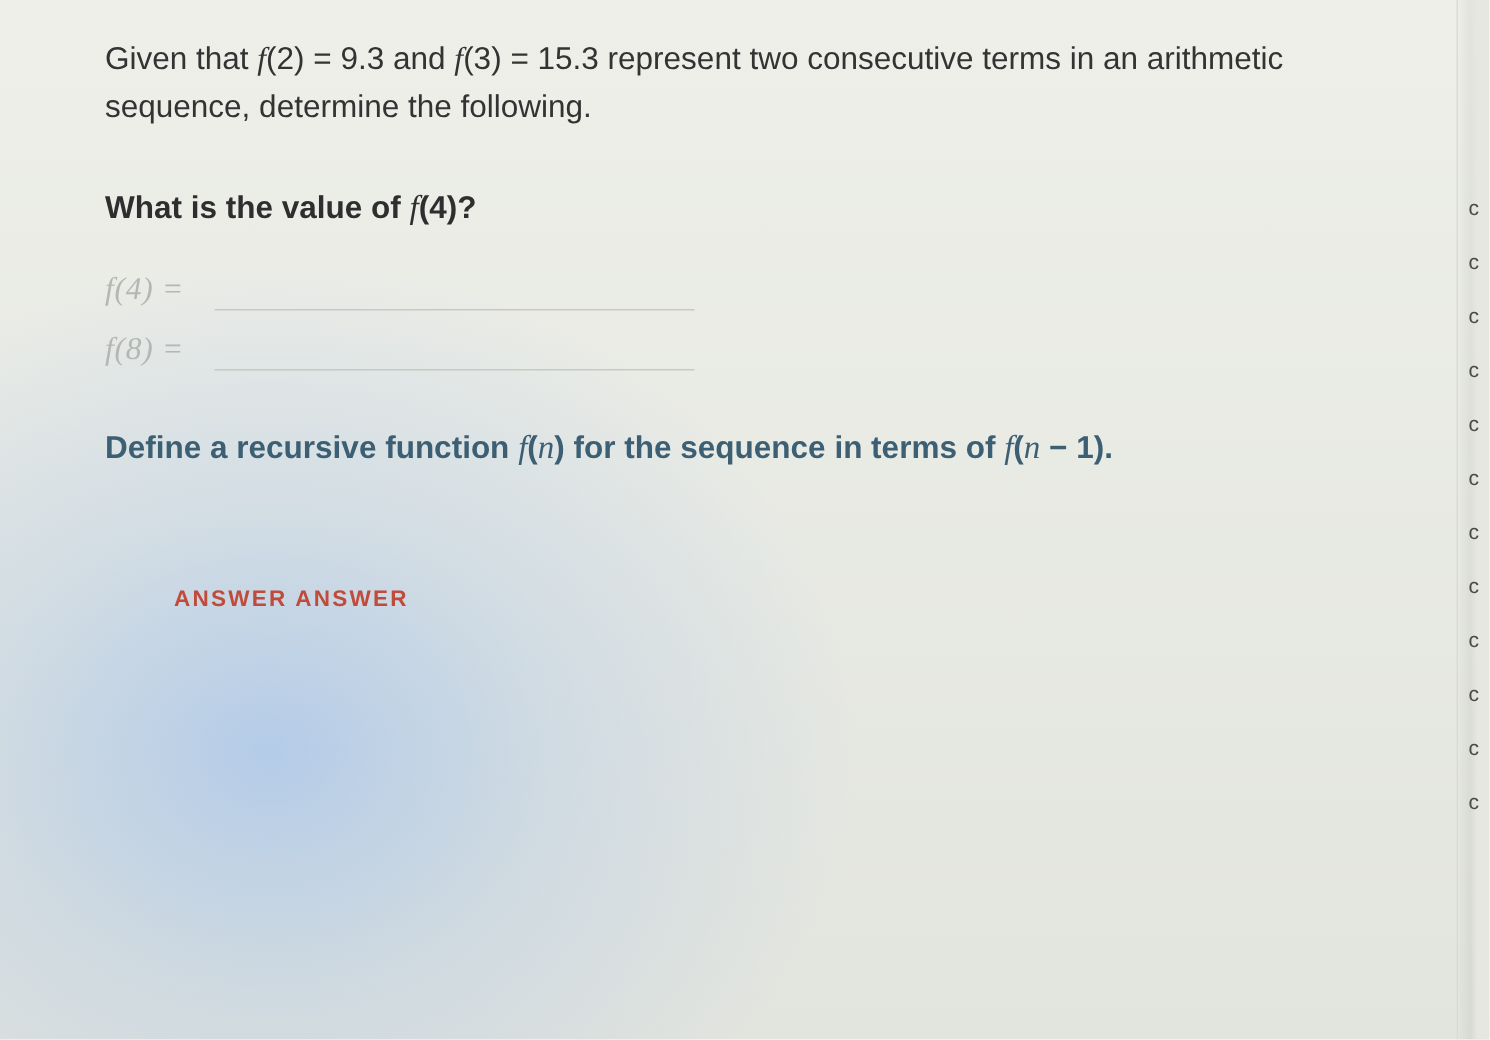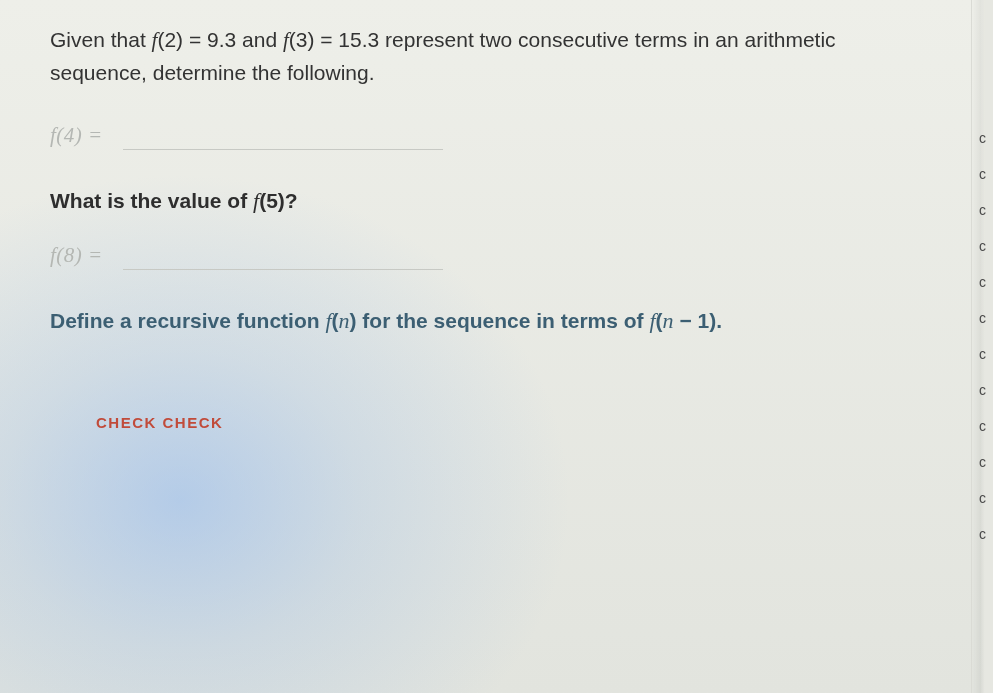--- a/index.html
+++ b/index.html
@@ -6,21 +6,21 @@
   body {
     width: 993px;
     height: 693px;
     font-family: Arial, Helvetica, sans-serif;
     background: #e8e9e4;
     background: radial-gradient(ellipse 600px 500px at 180px 500px, rgba(120,170,240,0.45) 0%, rgba(140,180,230,0.25) 30%, rgba(232,233,228,0) 65%), linear-gradient(#eeefe9 0%, #e2e4de 100%);
     position: relative;
     overflow: hidden;
   }
   .content {
-    padding: 24px 50px 0 50px;
+    padding: 24px 50px 0 70px;
     width: 960px;
     color: #2e2e2e;
   }
   .problem-intro {
     font-size: 21px;
     line-height: 1.5;
     color: #333;
     margin-bottom: 32px;
   }
   .problem-intro .mathit { font-style: italic; font-family: 'Times New Roman', serif; }
@@ -87,34 +87,34 @@
     border-left:1px solid rgba(0,0,0,0.05);
   }
 </style>
 </head>
 <body>
 
 <div class="content">
 
   <div class="problem-intro">Given that <span class="mathit">f</span>(2) = 9.3 and <span class="mathit">f</span>(3) = 15.3 represent two consecutive terms in an arithmetic sequence, determine the following.</div>
 
+  <div class="question">What is the value of <span class="mathit">f</span>(4)?</div>
   <div class="inputrow">
     <span class="placeholder-label">f(4) =</span>
     <input class="answer-input" type="text" style="">
   </div>
 
-  <div class="question">What is the value of <span class="mathit">f</span>(5)?</div>
   <div class="inputrow">
     <span class="placeholder-label">f(8) =</span>
     <input class="answer-input" type="text" style="">
   </div>
 
   <div class="question accent">Define a recursive function <span class="mathit">f</span>(<span class="mathit">n</span>) for the sequence in terms of <span class="mathit">f</span>(<span class="mathit">n</span> − 1).</div>
 
-  <div class="check-answer">CHECK CHECK</div>
+  <div class="check-answer">ANSWER ANSWER</div>
 </div>
 
 <div class="right-edge"></div>
 <div class="side-marks">
     <span>c</span>
     <span>c</span>
     <span>c</span>
     <span>c</span>
     <span>c</span>
     <span>c</span>

